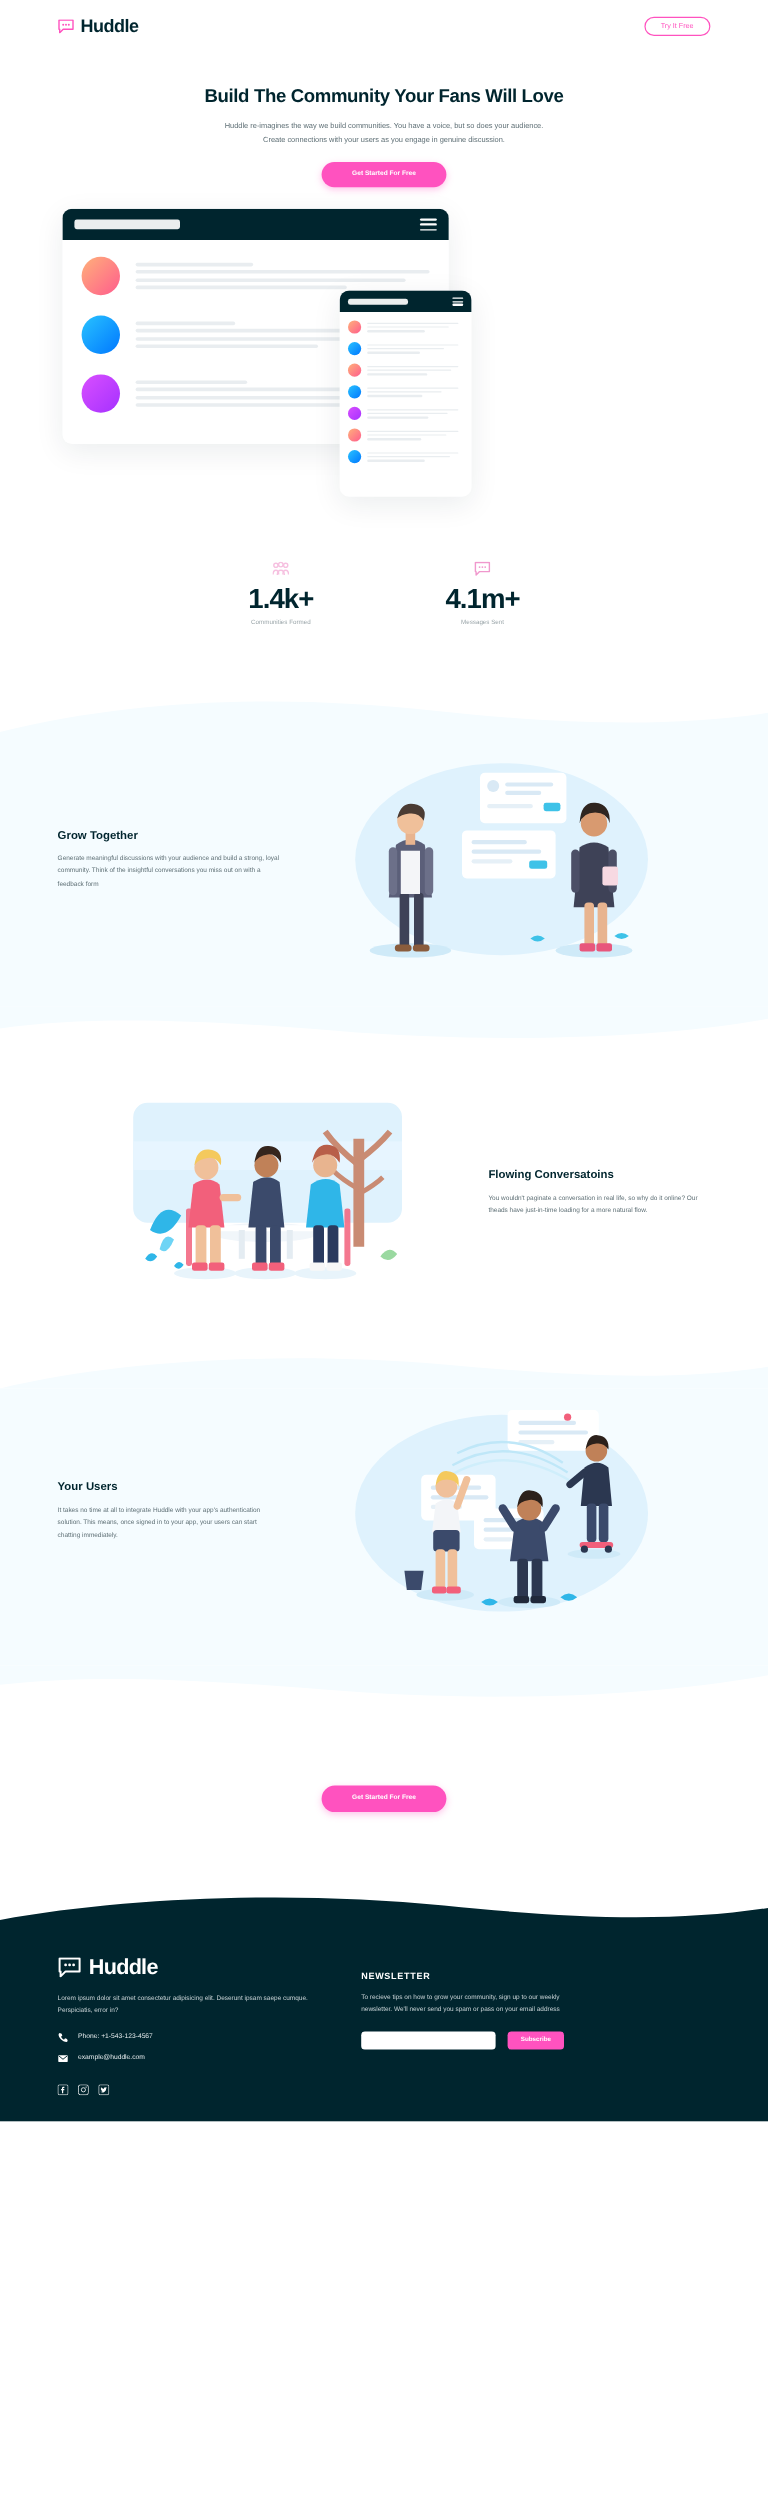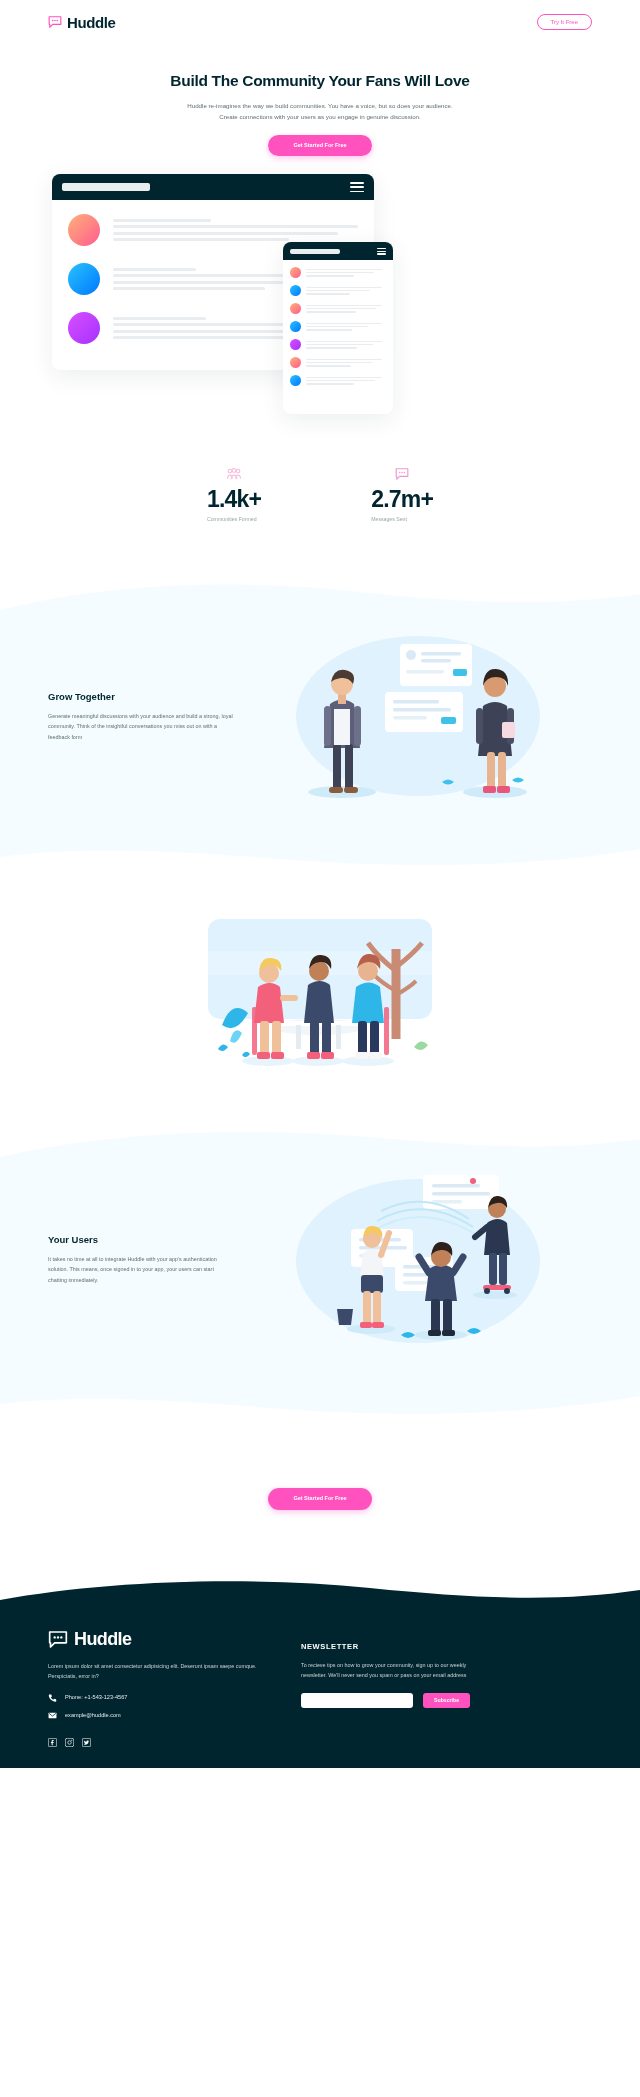--- a/index.html
+++ b/index.html
@@ -108,21 +108,21 @@
   .frow { display: flex; align-items: center; gap: 5px; margin-bottom: 7px; }
   .fav { width: 11px; height: 11px; border-radius: 50%; flex: 0 0 auto; }
   .flines { flex: 1; display: flex; flex-direction: column; gap: 1.6px; }
   .fln { height: 1.6px; background: #e9edf0; border-radius: 1px; }
 
   
   .stats {
     display: flex; justify-content: center; gap: 110px;
     padding: 34px 0 58px;
   }
-  .stat { }
+  .stat { text-align: center; }
   .stat-icon { height: 14px; margin-bottom: 4px; display:flex; justify-content:center; }
   .stat-num { font-size: 23px; font-weight: bold; letter-spacing: -0.8px; color: #00252e; }
   .stat-label { font-size: 5.2px; color: #9aa5a9; margin-top: 3px; }
 
   
   .sec { position: relative; width: 640px; }
   .sec-blue { background: #f5fcff; }
   .sec-inner {
     display: flex; align-items: center; gap: 10px;
     padding: 0 48px; position: relative; z-index: 2;
@@ -322,21 +322,21 @@
     </div>
     <div class="stat">
       <div class="stat-icon">
         <svg width="14" height="12" viewBox="0 0 24 20">
           <path d="M2 1h20v13H8l-5 5v-5H2z" fill="none" stroke="#f098cd" stroke-width="2" stroke-linejoin="round"></path>
           <circle cx="8" cy="7.5" r="1.3" fill="#f098cd"></circle>
           <circle cx="12" cy="7.5" r="1.3" fill="#f098cd"></circle>
           <circle cx="16" cy="7.5" r="1.3" fill="#f098cd"></circle>
         </svg>
       </div>
-      <div class="stat-num">2.7m+</div>
+      <div class="stat-num">4.1m+</div>
       <div class="stat-label">Messages Sent</div>
     </div>
   </div>
 
   <svg class="wave" viewBox="0 0 640 30" preserveAspectRatio="none">
     <path d="M0 30 C 120 0, 250 0, 360 12 C 470 24, 560 26, 640 14 L640 30 Z" fill="#f5fcff"></path>
   </svg>
   <div class="sec sec-blue" style="padding: 14px 0 30px;">
     <div class="sec-inner">
       <div class="sec-text">
@@ -442,20 +442,24 @@
 
           <rect x="52" y="98" width="5" height="48" rx="2" fill="#f2607b" opacity=".85"></rect>
           <rect x="184" y="98" width="5" height="48" rx="2" fill="#f2607b" opacity=".85"></rect>
 
           <path d="M22 116 q10 -26 26 -12 q-12 22 -26 12z" fill="#2fb6e8"></path>
           <path d="M30 132 q4 -16 12 -8 q-6 14 -12 8z" fill="#6ed4f5"></path>
           <path d="M18 140 q5 -8 10 -2 q-5 7 -10 2z" fill="#2fb6e8"></path>
           <path d="M214 138 q7 -10 14 -2 q-7 9 -14 2z" fill="#9ad9a0"></path>
           <path d="M42 146 q4 -6 8 -1 q-4 6 -8 1z" fill="#2fb6e8"></path>
         </svg>
+      </div>
+      <div class="sec-text">
+        <div class="sec-title">Flowing Conversatoins</div>
+        <div class="sec-body">You wouldn't paginate a conversation in real life, so why do it online? Our theads have just-in-time loading for a more natural flow.</div>
       </div>
     </div>
   </div>
 
   <svg class="wave" viewBox="0 0 640 30" preserveAspectRatio="none">
     <path d="M0 30 C 110 4, 250 0, 370 10 C 480 20, 560 24, 640 12 L640 30 Z" fill="#f5fcff"></path>
   </svg>
   <div class="sec sec-blue" style="padding: 10px 0 36px;">
     <div class="sec-inner">
       <div class="sec-text">

